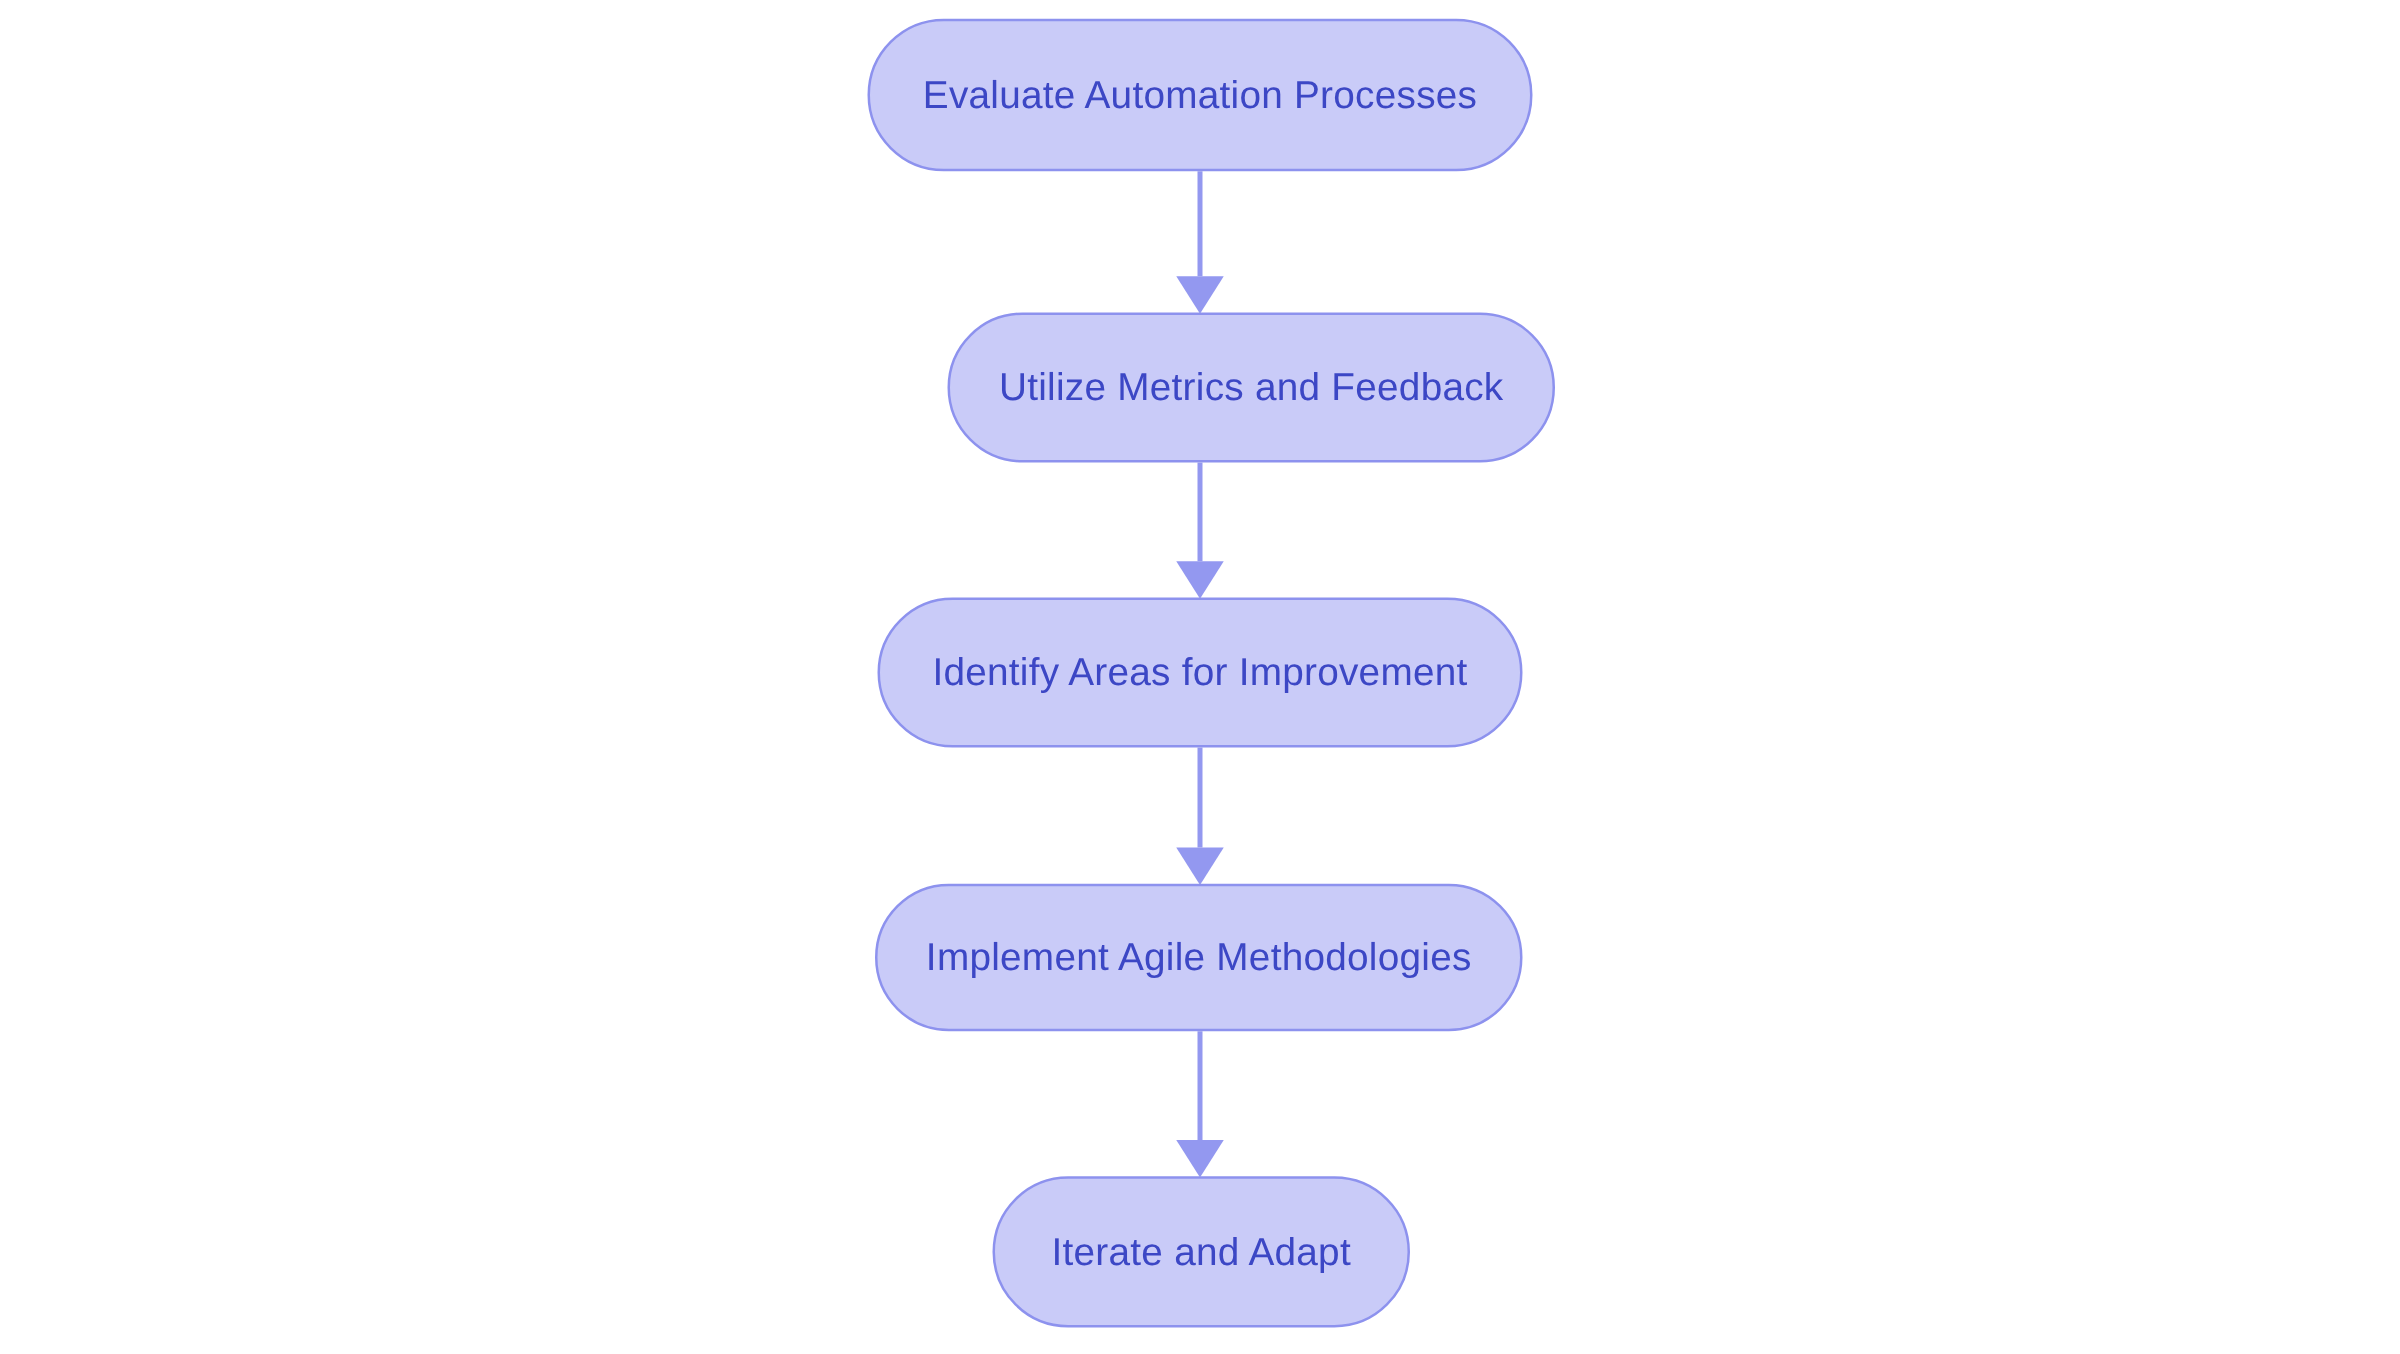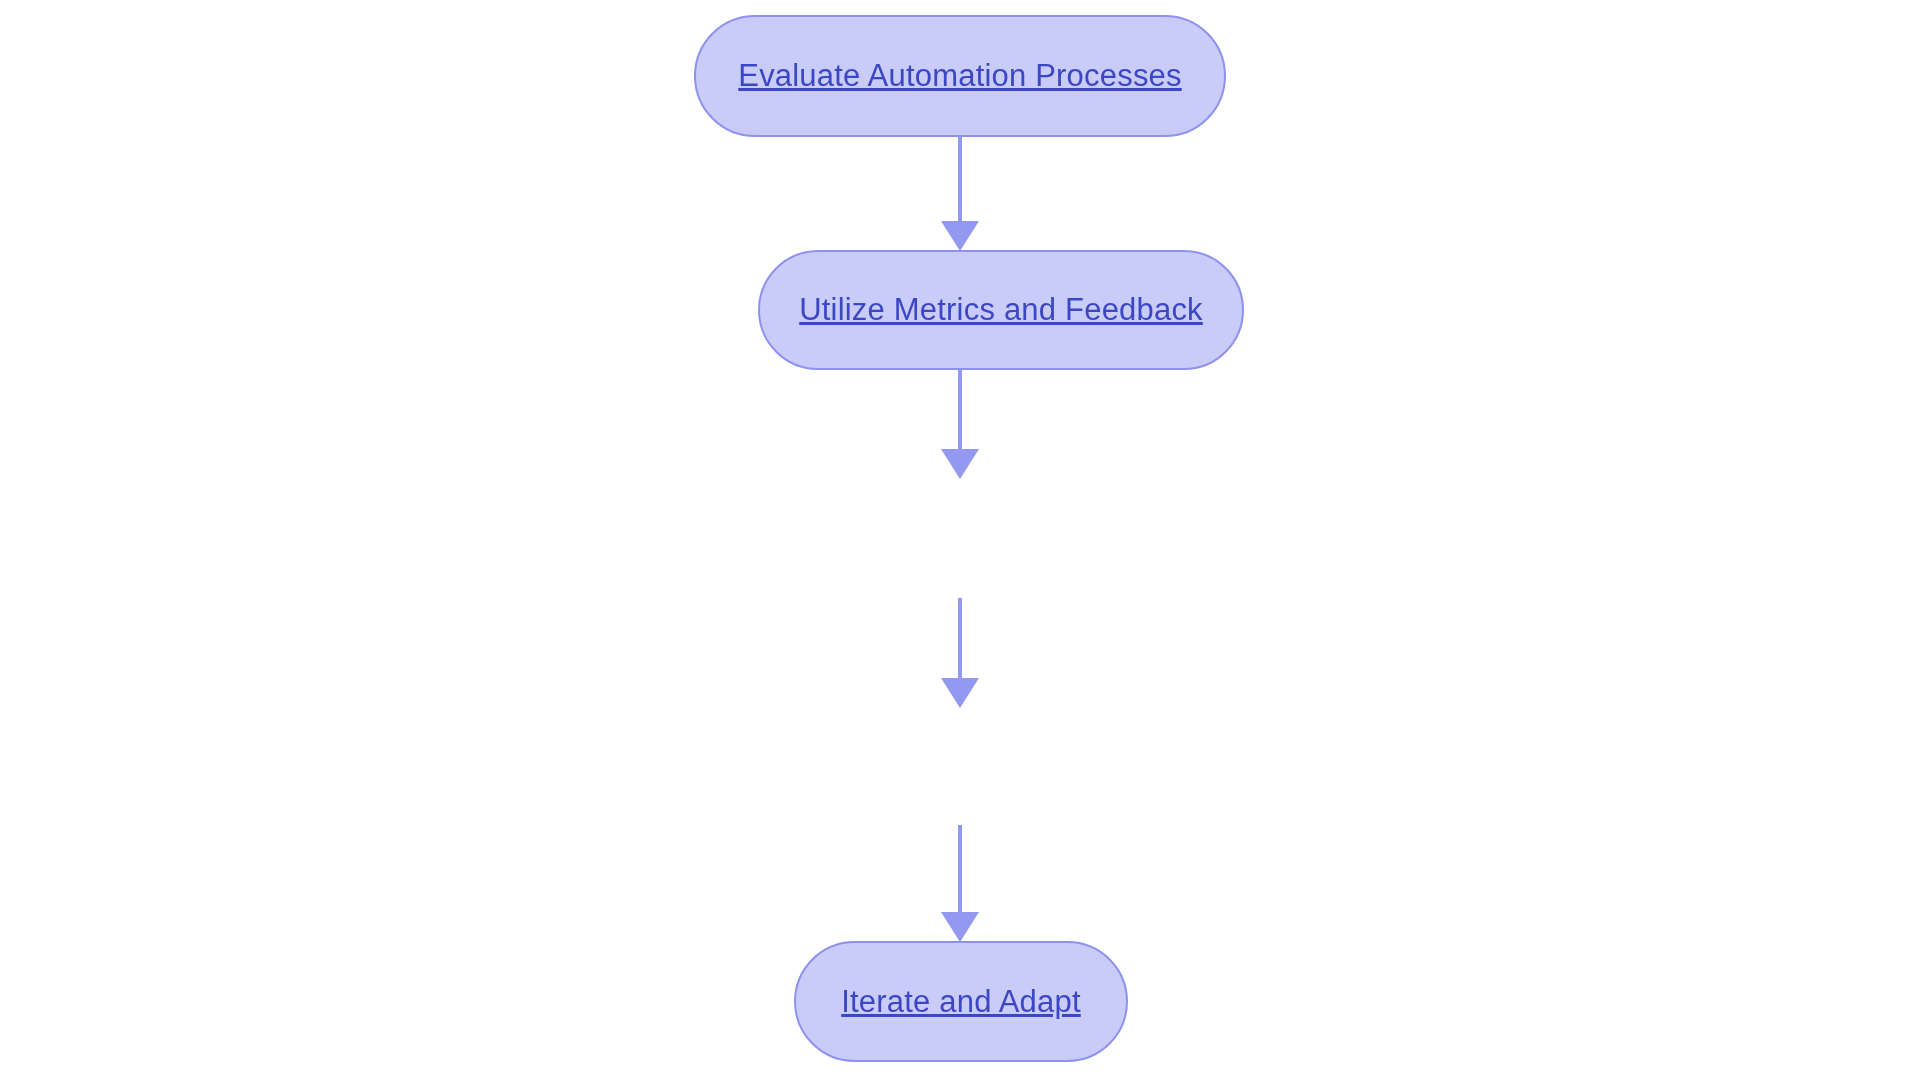--- a/index.html
+++ b/index.html
@@ -27,21 +27,20 @@
     align-items: center;
     justify-content: center;
   }
   .node-label {
     color: #3c47c5;
     font-size: 31px;
     font-weight: 400;
     letter-spacing: 0.2px;
     white-space: nowrap;
     text-align: center;
-    text-decoration: underline;
   }
   .pos-1 { left: 694px; top: 15px;  width: 532px; height: 122px; }
   .pos-2 { left: 758px; top: 250px; width: 486px; height: 120px; }
   .pos-3 { left: 702px; top: 478px; width: 516px; height: 120px; }
   .pos-4 { left: 700px; top: 707px; width: 518px; height: 118px; }
   .pos-5 { left: 794px; top: 941px; width: 334px; height: 121px; }
 
   .arrow {
     position: absolute;
     width: 38px;
@@ -83,26 +82,32 @@
 
   <div class="node pos-2">
     <span class="node-label">Utilize Metrics and Feedback</span>
   </div>
 
   <div class="arrow arr-2">
     <div class="shaft"></div>
     <div class="head"></div>
   </div>
 
+  <div class="node pos-3">
+    <span class="node-label">Identify Areas for Improvement</span>
+  </div>
 
   <div class="arrow arr-3">
     <div class="shaft"></div>
     <div class="head"></div>
   </div>
 
+  <div class="node pos-4">
+    <span class="node-label">Implement Agile Methodologies</span>
+  </div>
 
   <div class="arrow arr-4">
     <div class="shaft"></div>
     <div class="head"></div>
   </div>
 
   <div class="node pos-5">
     <span class="node-label">Iterate and Adapt</span>
   </div>
 

